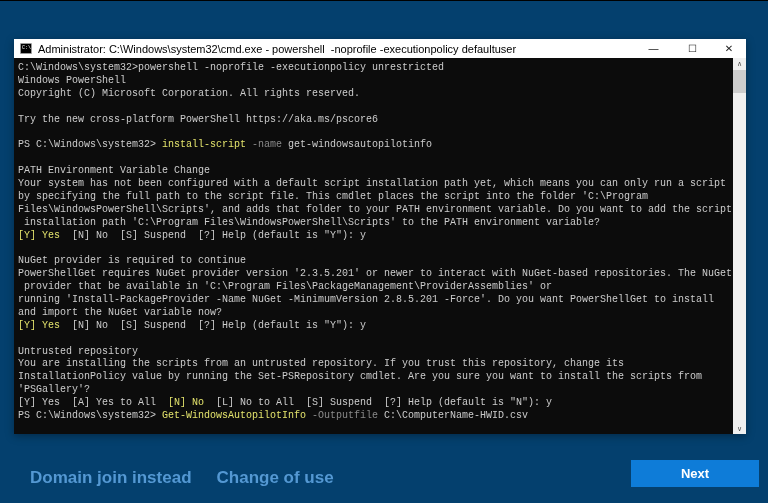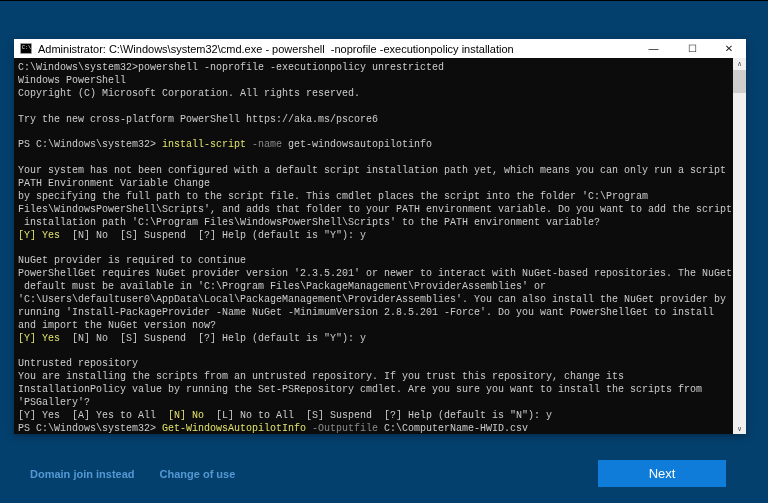--- a/index.html
+++ b/index.html
@@ -103,79 +103,79 @@
   }
 
   
   .footer-links {
     position: absolute;
     left: 30px; top: 467px;
     display: flex;
     gap: 25px;
   }
   .footer-link {
-    font-size: 11px;
+    font-size: 17px;
     font-weight: 600;
     color: var(--link, #5498d3);
     text-decoration: none;
     cursor: pointer;
     white-space: nowrap;
   }
   .next-button {
     position: absolute;
-    left: 598px; top: 459px;
+    left: 631px; top: 459px;
     width: 128px; height: 27px;
     background: var(--accent, #0e7cd8);
     border: none;
     color: #fff;
     font-family: "Liberation Sans", sans-serif;
     font-size: 13px;
     cursor: pointer;
+    font-weight: bold;
   }
 </style>
 </head>
 <body>
 
 <div class="page">
 
   <div class="cmd-window">
 
     <div class="titlebar">
       <div class="cmd-icon">C:\</div>
-      <div class="titlebar-title">Administrator: C:\Windows\system32\cmd.exe - powershell  -noprofile -executionpolicy installation</div>
+      <div class="titlebar-title">Administrator: C:\Windows\system32\cmd.exe - powershell  -noprofile -executionpolicy defaultuser</div>
       <div class="win-controls">
         <div class="win-btn">—</div>
         <div class="win-btn">☐</div>
         <div class="win-btn close">✕</div>
       </div>
     </div>
 
     <div class="console-wrap">
       <div class="console" id="console">
           <div class="console-line"><span class="c-d">C:\Windows\system32&gt;powershell -noprofile -executionpolicy unrestricted</span></div>
           <div class="console-line"><span class="c-d">Windows PowerShell</span></div>
           <div class="console-line"><span class="c-d">Copyright (C) Microsoft Corporation. All rights reserved.</span></div>
           <div class="console-line">&nbsp;</div>
           <div class="console-line"><span class="c-d">Try the new cross-platform PowerShell https://aka.ms/pscore6</span></div>
           <div class="console-line">&nbsp;</div>
           <div class="console-line"><span class="c-d">PS C:\Windows\system32&gt; </span><span class="c-y">install-script</span><span class="c-d"> </span><span class="c-g">-name</span><span class="c-d"> get-windowsautopilotinfo</span></div>
           <div class="console-line">&nbsp;</div>
+          <div class="console-line"><span class="c-d">PATH Environment Variable Change</span></div>
           <div class="console-line"><span class="c-d">Your system has not been configured with a default script installation path yet, which means you can only run a script</span></div>
-          <div class="console-line"><span class="c-d">PATH Environment Variable Change</span></div>
           <div class="console-line"><span class="c-d">by specifying the full path to the script file. This cmdlet places the script into the folder 'C:\Program</span></div>
           <div class="console-line"><span class="c-d">Files\WindowsPowerShell\Scripts', and adds that folder to your PATH environment variable. Do you want to add the script</span></div>
           <div class="console-line"><span class="c-d"> installation path 'C:\Program Files\WindowsPowerShell\Scripts' to the PATH environment variable?</span></div>
           <div class="console-line"><span class="c-y">[Y] Yes</span><span class="c-d">  [N] No  [S] Suspend  [?] Help (default is "Y"): y</span></div>
           <div class="console-line">&nbsp;</div>
           <div class="console-line"><span class="c-d">NuGet provider is required to continue</span></div>
           <div class="console-line"><span class="c-d">PowerShellGet requires NuGet provider version '2.3.5.201' or newer to interact with NuGet-based repositories. The NuGet</span></div>
-          <div class="console-line"><span class="c-d"> default must be available in 'C:\Program Files\PackageManagement\ProviderAssemblies' or</span></div>
-          <div class="console-line"><span class="c-d">'C:\Users\defaultuser0\AppData\Local\PackageManagement\ProviderAssemblies'. You can also install the NuGet provider by</span></div>
+          <div class="console-line"><span class="c-d"> provider that be available in 'C:\Program Files\PackageManagement\ProviderAssemblies' or</span></div>
           <div class="console-line"><span class="c-d">running 'Install-PackageProvider -Name NuGet -MinimumVersion 2.8.5.201 -Force'. Do you want PowerShellGet to install</span></div>
-          <div class="console-line"><span class="c-d">and import the NuGet version now?</span></div>
+          <div class="console-line"><span class="c-d">and import the NuGet variable now?</span></div>
           <div class="console-line"><span class="c-y">[Y] Yes</span><span class="c-d">  [N] No  [S] Suspend  [?] Help (default is "Y"): y</span></div>
           <div class="console-line">&nbsp;</div>
           <div class="console-line"><span class="c-d">Untrusted repository</span></div>
           <div class="console-line"><span class="c-d">You are installing the scripts from an untrusted repository. If you trust this repository, change its</span></div>
           <div class="console-line"><span class="c-d">InstallationPolicy value by running the Set-PSRepository cmdlet. Are you sure you want to install the scripts from</span></div>
           <div class="console-line"><span class="c-d">'PSGallery'?</span></div>
           <div class="console-line"><span class="c-d">[Y] Yes  [A] Yes to All  </span><span class="c-y">[N] No</span><span class="c-d">  [L] No to All  [S] Suspend  [?] Help (default is "N"): y</span></div>
           <div class="console-line"><span class="c-d">PS C:\Windows\system32&gt; </span><span class="c-y">Get-WindowsAutopilotInfo</span><span class="c-d"> </span><span class="c-g">-Outputfile</span><span class="c-d"> C:\ComputerName-HWID.csv</span></div>
         </div>
       <div class="scrollbar">

